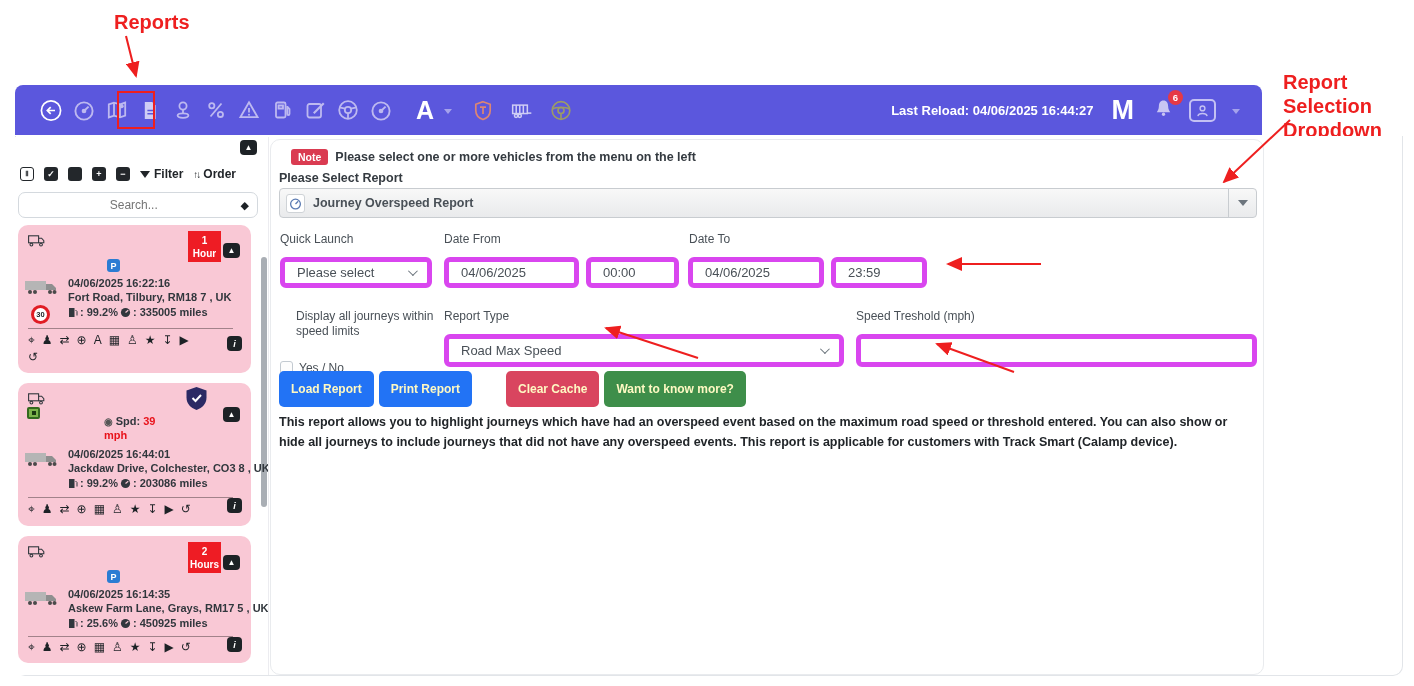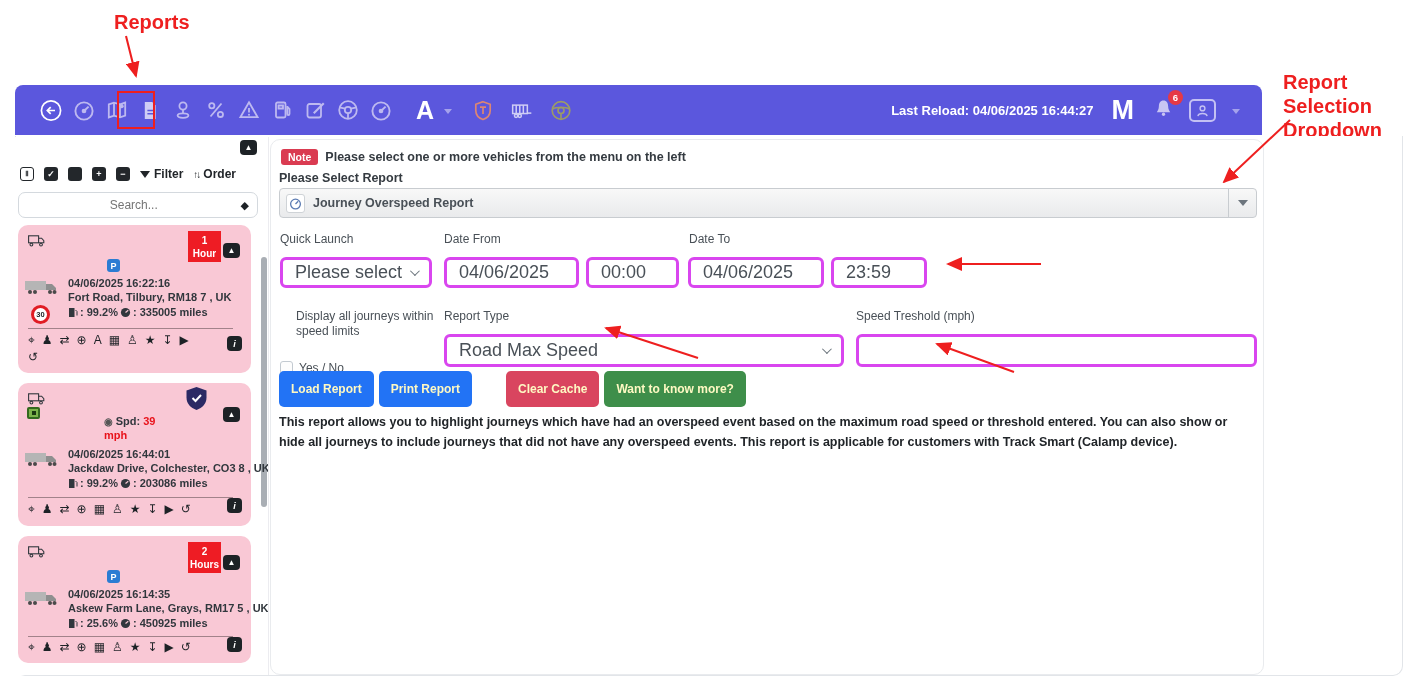--- a/index.html
+++ b/index.html
@@ -85,38 +85,38 @@
          border:2px solid #33691e; border-radius:2px; display:flex; align-items:center; justify-content:center; }
   .cam::after { content:""; width:4px; height:4px; background:#1b3a10; }
   .spd-line { position:absolute; left:86px; top:32px; font-size:11px; font-weight:700; color:#31373d;
               display:flex; align-items:center; gap:3px; }
   .spd-red { color:#e8131b; }
   .spd-unit { position:absolute; left:86px; top:46px; font-size:11px; font-weight:700; color:#e8131b; }
 
   
   .panel { position:absolute; left:270px; top:139px; width:994px; height:536px; background:#fff;
            border:1px solid #e9ebee; border-radius:10px; }
-  .note-row { position:absolute; left:10px; top:9px; display:flex; align-items:center; gap:7px; }
+  .note-row { position:absolute; left:20px; top:9px; display:flex; align-items:center; gap:7px; }
   .note-badge { background:#da3b51; color:#fff; font-size:10.5px; font-weight:700; border-radius:3px;
                 padding:2px 7px; }
   .note-text { font-size:12.5px; font-weight:600; color:#343a40; }
   .lbl-bold { position:absolute; font-size:12.5px; font-weight:700; color:#343a40; }
   .report-dd { position:absolute; left:8px; top:48px; width:978px; height:30px;
                background:linear-gradient(#f8f8f8,#e9eaec); border:1px solid #c8ccd0; border-radius:4px;
                display:flex; align-items:center; padding:0 0 0 6px; cursor:pointer; }
   .report-dd .mini-box { width:19px; height:19px; background:#fff; border:1px solid #cfd3d7; border-radius:3px;
                          display:flex; align-items:center; justify-content:center; margin-right:8px; }
   .report-dd .dd-label { font-size:12.5px; font-weight:700; color:#495057; }
   .dd-caret-seg { margin-left:auto; width:28px; height:28px; border-left:1px solid #c8ccd0;
                   display:flex; align-items:center; justify-content:center; }
   .tri-down { width:0; height:0; border-left:5px solid transparent; border-right:5px solid transparent;
               border-top:6px solid #6c757d; }
   .fld-label { position:absolute; font-size:12px; font-weight:500; color:#495057; }
-  .fld { position:absolute; height:31px; border:3px solid #d946ef; border-radius:6px; background:#fff;
-         font-size:18px; color:#495057; padding:4px 12px; font-family:"Liberation Sans",sans-serif; }
+  .fld { position:absolute; height:31px; border:5px solid #d946ef; border-radius:6px; background:#fff;
+         font-size:13px; color:#495057; padding:4px 12px; font-family:"Liberation Sans",sans-serif; }
   input.fld { outline:none; }
   .sel { display:flex; align-items:center; justify-content:space-between; cursor:pointer; }
   .chev { width:7px; height:7px; border-right:1.7px solid #6c757d; border-bottom:1.7px solid #6c757d;
           transform:rotate(45deg) translateY(-2px); }
   .yesno { position:absolute; left:9px; top:221px; display:flex; align-items:flex-start; gap:6px;
            font-size:12px; color:#495057; }
   .cbx { width:13px; height:13px; border:1px solid #c3cad1; border-radius:3px; background:#fdfdfd; cursor:pointer; }
   .btn-row { position:absolute; left:8px; top:231px; display:flex; height:30px; }
   .btn { height:36px; border:none; border-radius:5px; color:#fef9c3; font-size:12px; font-weight:700;
          padding:0 12px; cursor:pointer; font-family:"Liberation Sans",sans-serif; }

